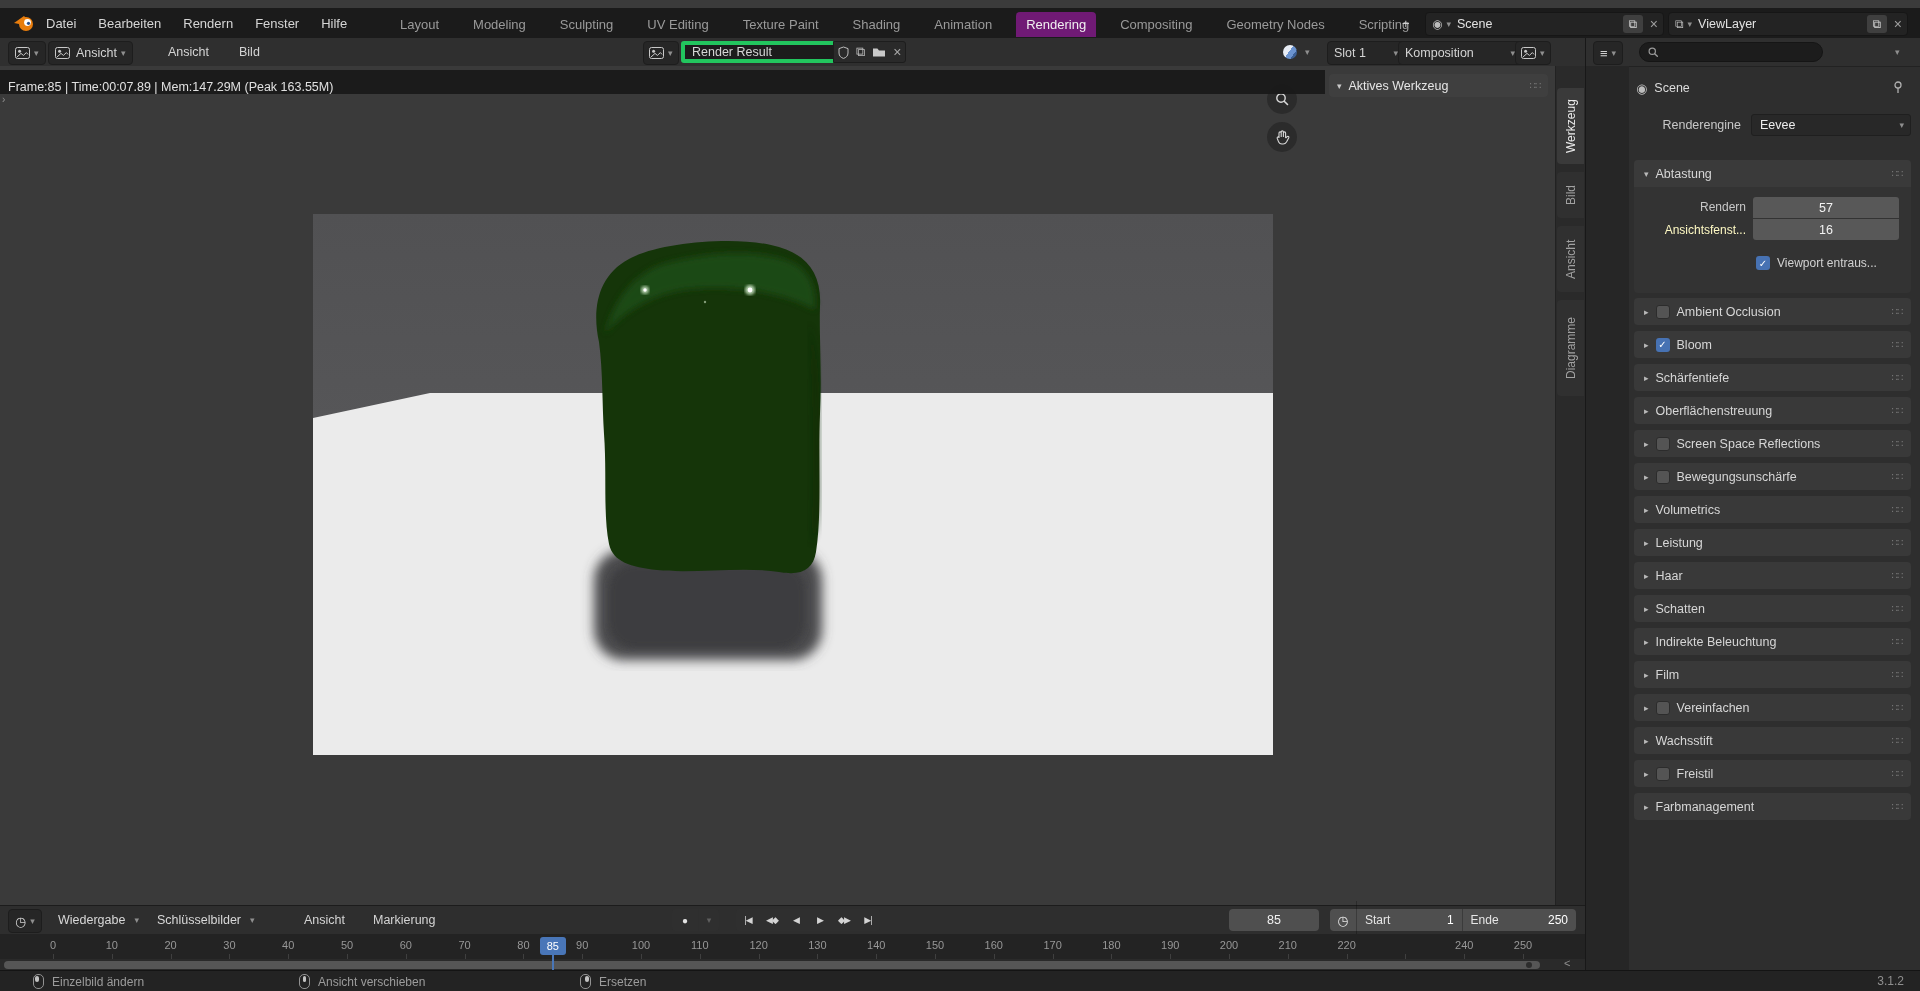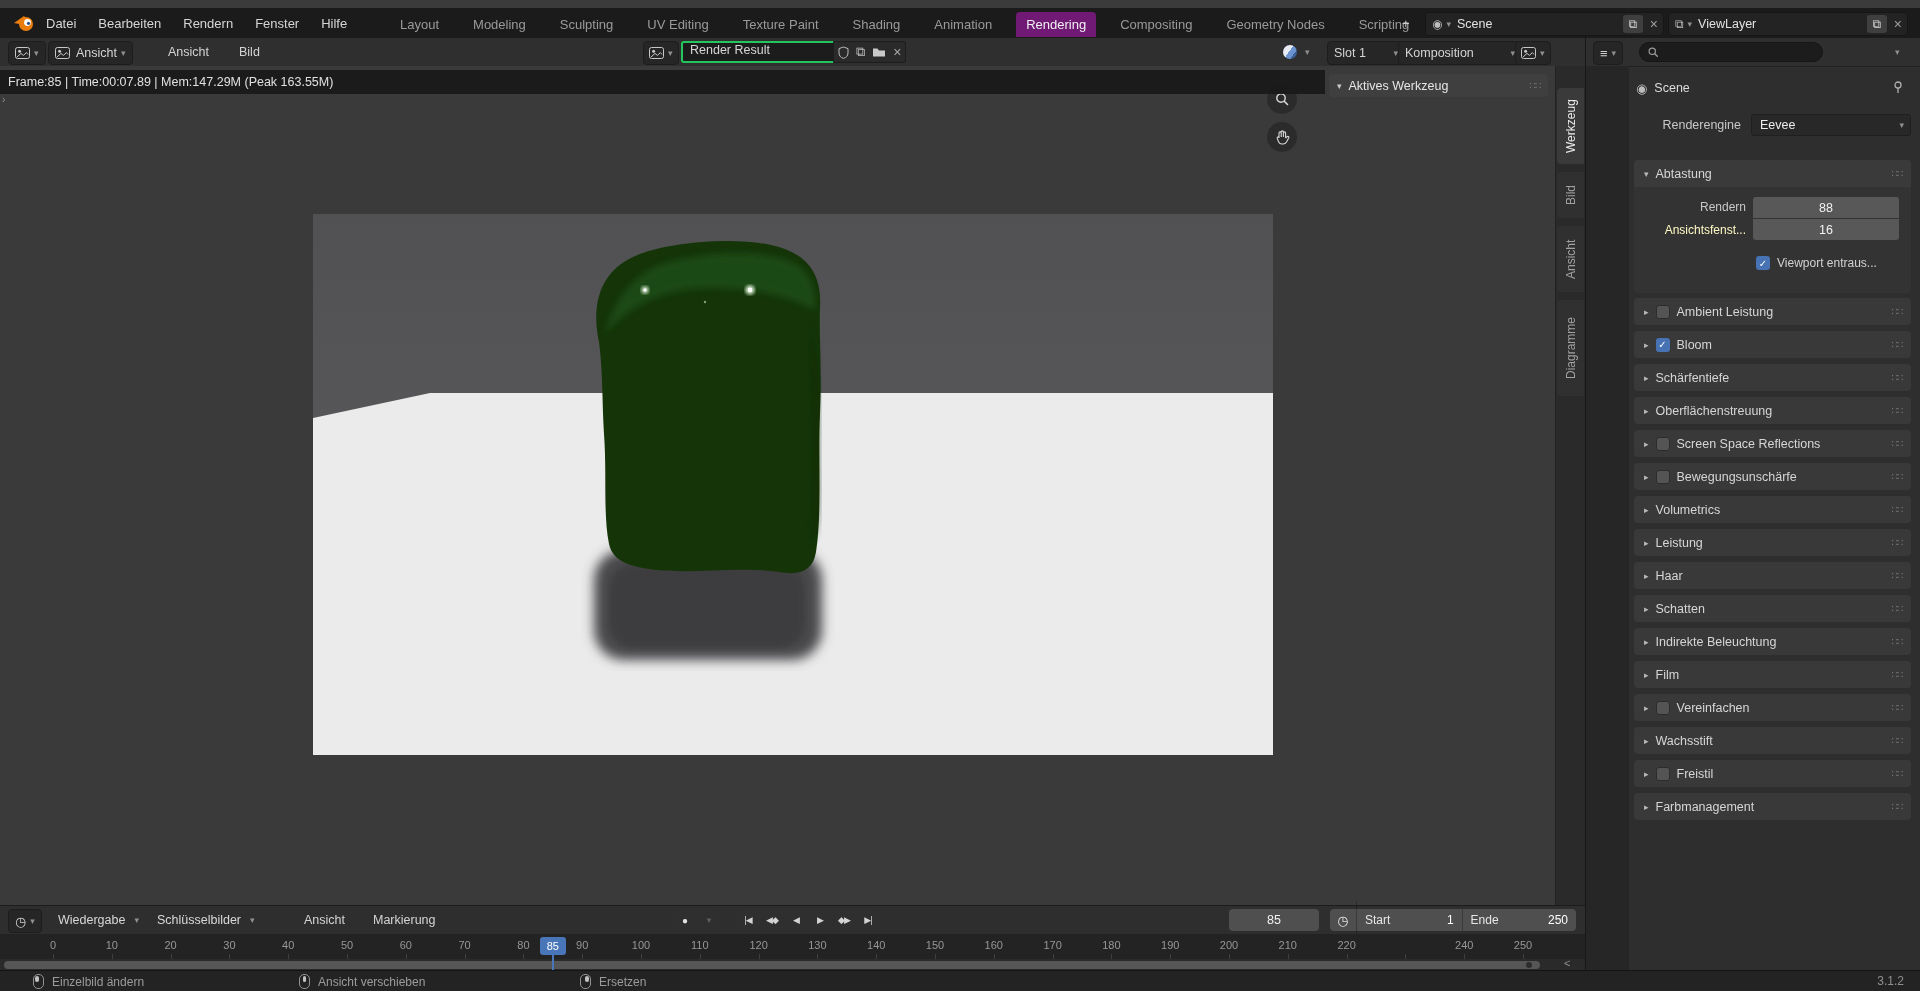--- a/index.html
+++ b/index.html
@@ -121,21 +121,21 @@
     </div>
 
   <div class="hbtn abs" style="left:643px;top:3px;padding:0 5px;">
     <svg width="15" height="12" viewBox="0 0 15 12">
       <rect x="0.5" y="0.5" width="14" height="11" rx="2" fill="none" stroke="#c8c8c8"></rect>
       <circle cx="4.6" cy="4.2" r="1.5" fill="#c8c8c8"></circle>
       <path d="M2 10 L6 6.4 L8.4 8.4 L11.4 5.6 L13 7.4" fill="none" stroke="#c8c8c8"></path>
     </svg>
     <span class="chv">▾</span>
   </div>
-  <div class="abs" style="left:681px;top:3px;width:168px;height:22px;background:#1c1c1c;border:2px solid #22c55e;border-radius:3px 0 0 3px;display:flex;align-items:flex-start;box-sizing:border-box;">
+  <div class="abs" style="left:681px;top:3px;width:168px;height:22px;background:#1c1c1c;border:4px solid #22c55e;border-radius:3px 0 0 3px;display:flex;align-items:center;box-sizing:border-box;">
     <span style="color:#d6d6d6;font-size:12.5px;padding-left:7px;">Render Result</span>
   </div>
   <div class="row abs" style="left:833px;top:3px;height:22px;background:#2a2a2a;border:1px solid #1d1d1d;border-radius:0 3px 3px 0;box-sizing:border-box;padding:0 4px;gap:7px;">
     <svg width="11" height="13" viewBox="0 0 11 13">
       <path d="M5.5 1 L10 2.6 V7 C10 10 8 11.6 5.5 12.4 C3 11.6 1 10 1 7 V2.6 Z" fill="none" stroke="#bdbdbd"></path>
     </svg>
     <span style="color:#bdbdbd;font-size:13px;">⧉</span>
     <svg width="14" height="11" viewBox="0 0 14 11">
       <path d="M1 1.5 h4.4 l1.6 2 h6 v6 h-12 z" fill="#c9c9c9"></path>
     </svg>
@@ -220,21 +220,21 @@
   </div>
 
   <div class="abs" style="left:1555px;top:0;width:30px;height:839px;background:#2a2a2a;border-left:1px solid #222;"></div>
   <div id="vtabs">
       <div class="vtab active" style="top: 22px; height: 76px;">Werkzeug</div>
       <div class="vtab" style="top: 106px; height: 46px;">Bild</div>
       <div class="vtab" style="top: 160px; height: 66px;">Ansicht</div>
       <div class="vtab" style="top: 234px; height: 96px;">Diagramme</div>
     </div>
 
-  <div class="abs" style="left:0;top:4px;width:1325px;height:24px;background:rgba(26,26,26,0.96);display:flex;align-items:center;">
+  <div class="abs" style="left:0;top:4px;width:1325px;height:24px;background:rgba(26,26,26,0.96);display:flex;align-items:flex-end;">
     <span style="color:#e0e0e0;font-size:12.5px;padding-left:8px;">Frame:85 | Time:00:07.89 | Mem:147.29M (Peak 163.55M)</span>
   </div>
   <div class="abs" style="left:2px;top:28px;color:#8f8f8f;font-size:10px;">›</div>
 </div>
 
 <div class="abs" style="left:0;top:905px;width:1585px;height:65px;border-top:1px solid #1c1c1c;background:#2e2e2e;">
 
   <div class="abs row" style="left:0;top:0;width:1585px;height:28px;">
     <div class="hbtn abs" style="left:8px;top:3px;">
       <span style="font-size:13px;color:#cfcfcf;">◷</span>
@@ -384,37 +384,37 @@
   </div>
 
   <div class="abs" style="left:48px;top:122px;width:277px;height:133px;background:#333333;border-radius:4px;">
     <div class="row" style="height:27px;background:#3a3a3a;border-radius:4px 4px 0 0;">
       <span style="color:#b9b9b9;font-size:9px;margin:0 7px 0 10px;">▾</span>
       <span style="color:#d6d6d6;font-size:12.5px;flex:1;">Abtastung</span>
       <span class="grip" style="margin-right:9px;">∷∷</span>
     </div>
     <div class="abs" style="left:0;top:40px;width:112px;text-align:right;color:#c8c8c8;">Rendern</div>
     <div class="abs field" style="left:119px;top:37px;width:146px;border-radius:3px 3px 0 0;">
-      <span>88</span>
+      <span>57</span>
     </div>
     <div class="abs" style="left:0;top:63px;width:112px;text-align:right;color:#fef9c3;">Ansichtsfenst...</div>
     <div class="abs field" style="left:119px;top:59px;width:146px;border-radius:0 0 3px 3px;">
       <span>16</span>
     </div>
     <div class="abs row" style="left:122px;top:96px;">
       <span class="cb on">✓</span>
       <span style="color:#d2d2d2;">Viewport entraus...</span>
     </div>
   </div>
 
   <div id="prop-panels">
       <div class="prop-panel" style="top: 260px; left: 48px;">
         <span class="arr">▸</span>
         <span class="cb off"></span>
-        <span class="lbl">Ambient Leistung</span>
+        <span class="lbl">Ambient Occlusion</span>
         <span class="grip" style="margin-right: 9px;">∷∷</span>
       </div>
       <div class="prop-panel" style="top: 293px; left: 48px;">
         <span class="arr">▸</span>
         <span class="cb on">✓</span>
         <span class="lbl">Bloom</span>
         <span class="grip" style="margin-right: 9px;">∷∷</span>
       </div>
       <div class="prop-panel" style="top: 326px; left: 48px;">
         <span class="arr">▸</span>

